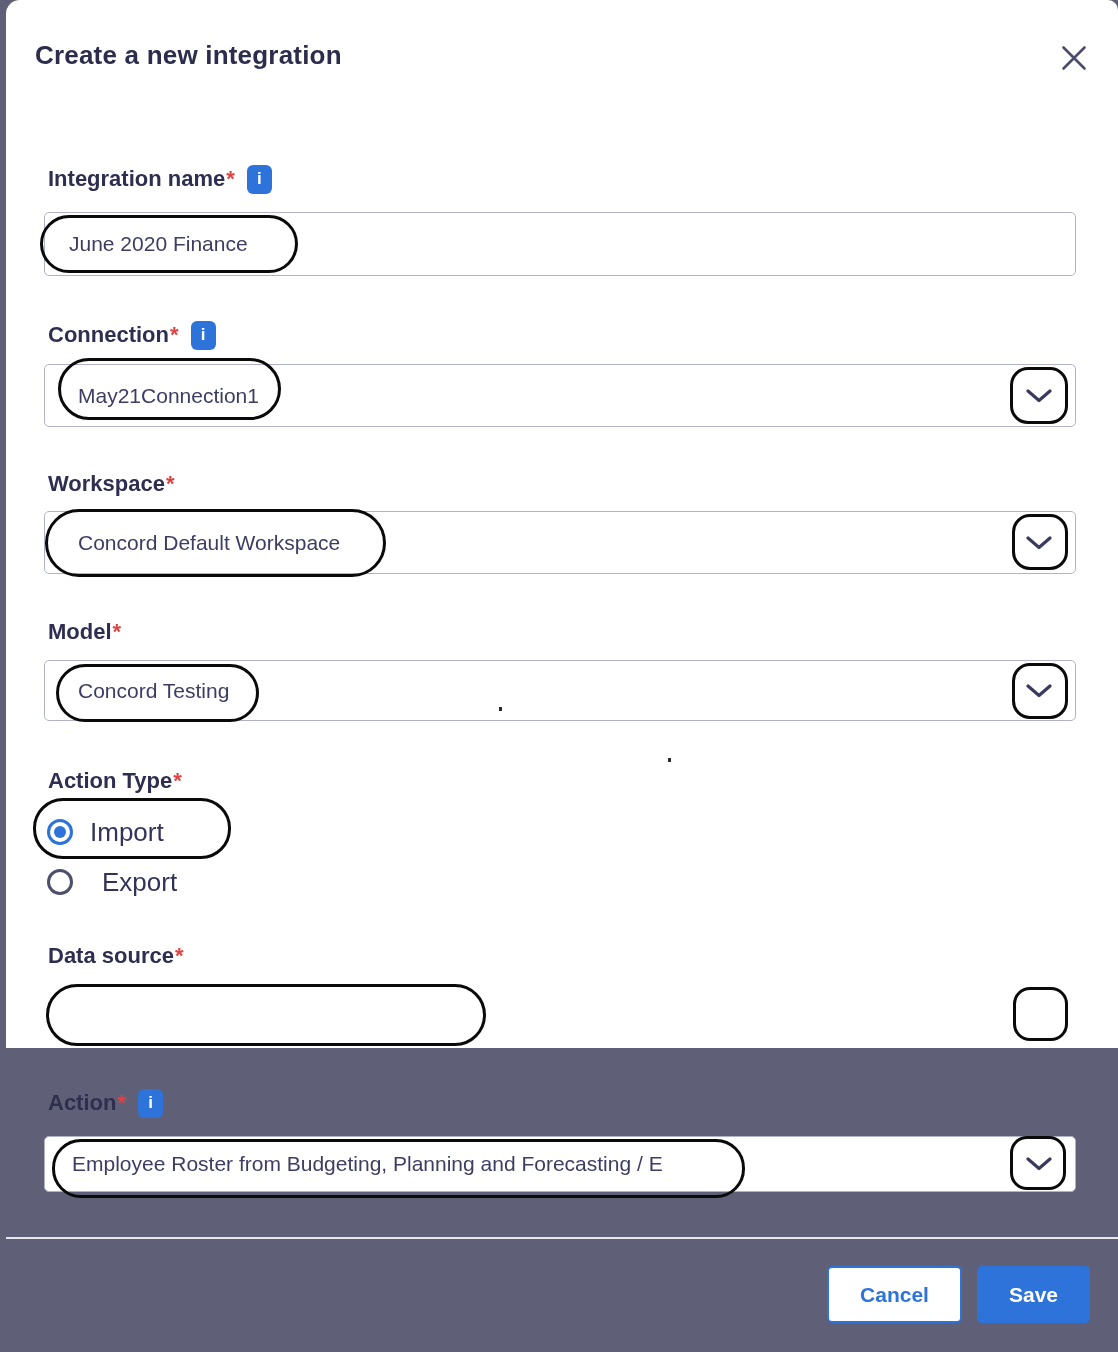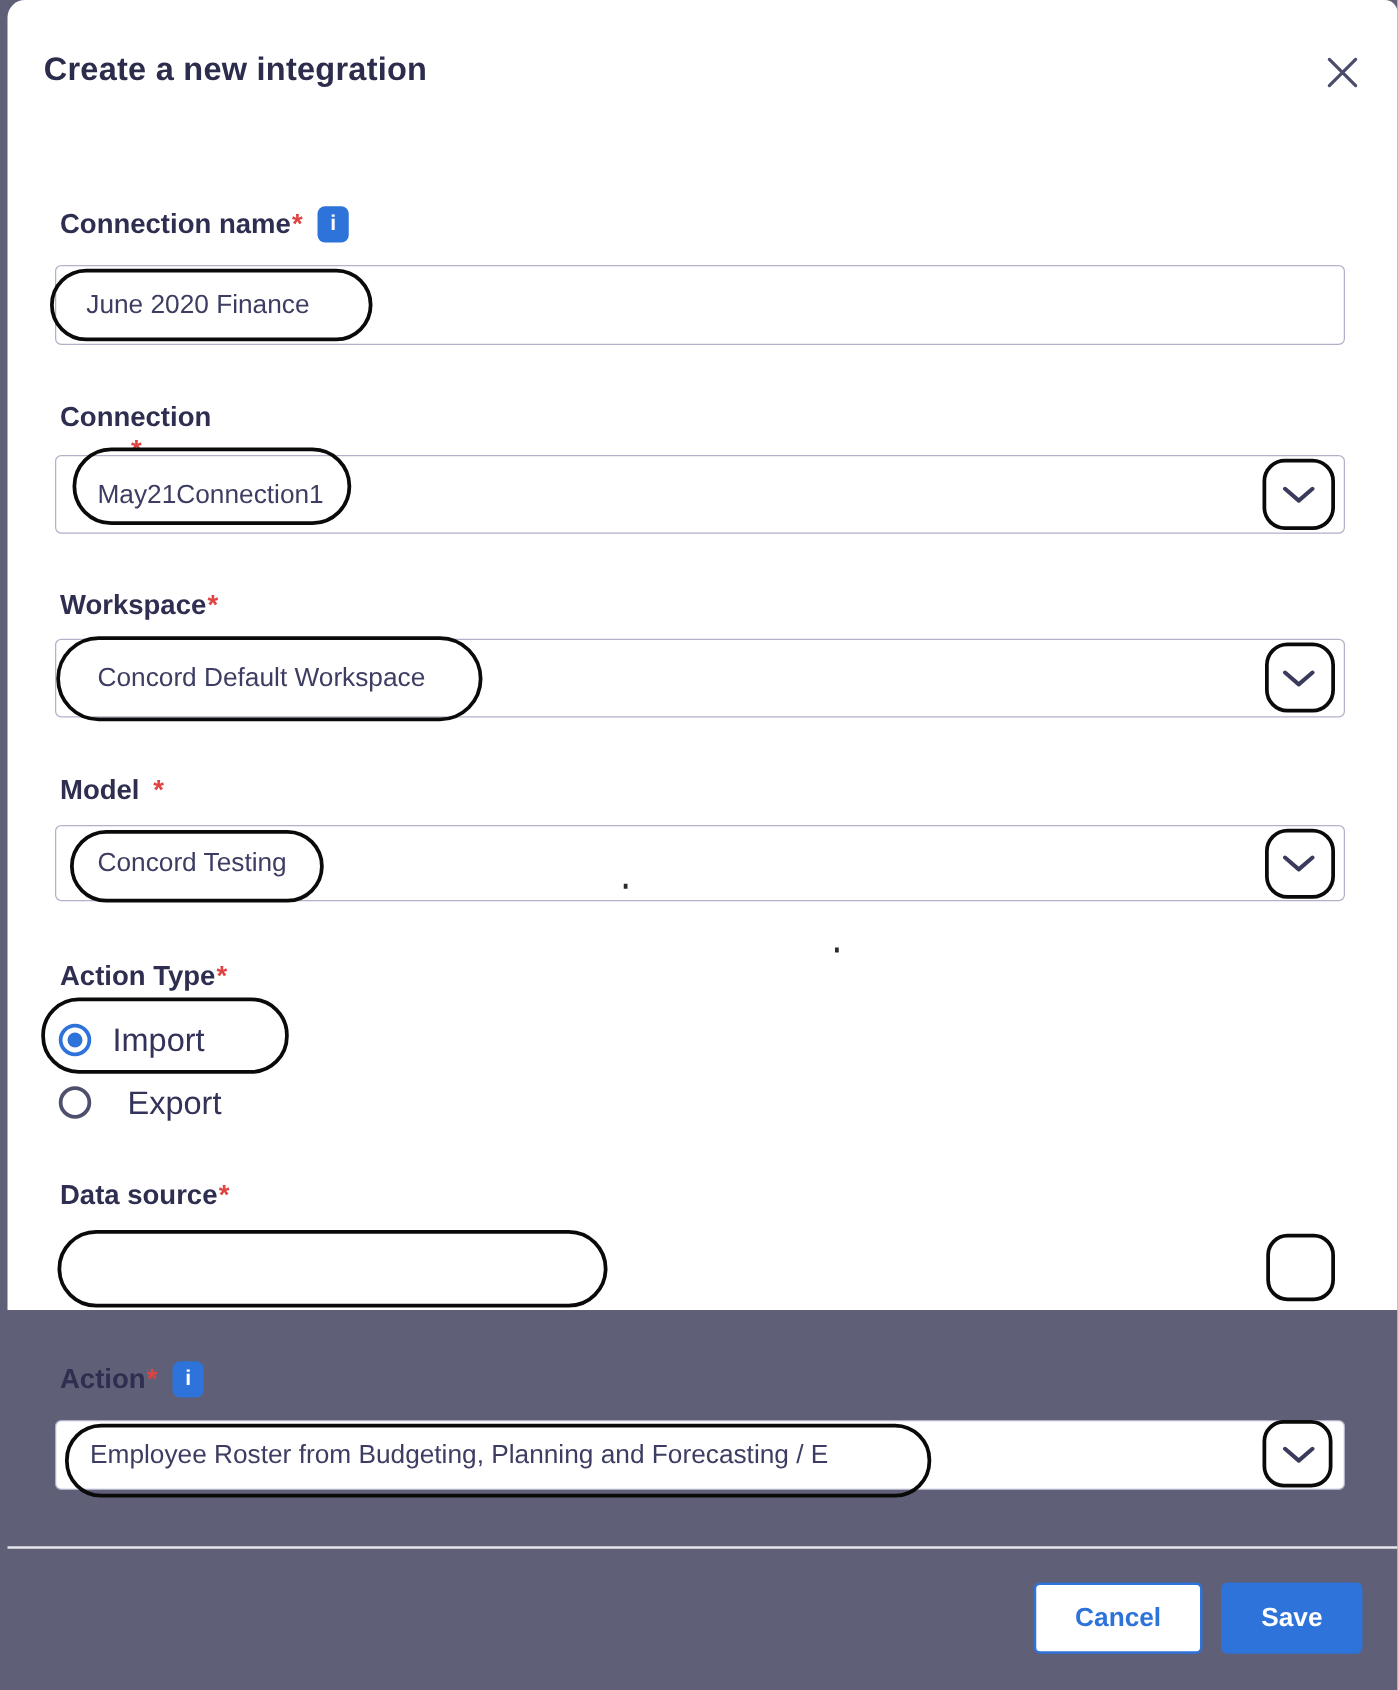--- a/index.html
+++ b/index.html
@@ -111,31 +111,31 @@
 
     <div class="title">Create a new integration</div>
 
     <button class="close-btn">
       <svg width="30" height="30" viewBox="0 0 30 30">
         <path d="M4.5 4.5 L25.5 25.5 M25.5 4.5 L4.5 25.5" stroke="#4b4b6b" stroke-width="2.6" stroke-linecap="round"></path>
       </svg>
     </button>
 
     <div class="label-row" style="top:165px;">
-      <span class="lbl">Connection name</span>
+      <span class="lbl">Integration name</span>
         <span class="req">*</span>
       <span class="info-badge">
           <span>i</span>
         </span>
     </div>
     <div class="control text-input" style="top:212px; height:64px;">
       <span class="val">June 2020 Finance</span>
     </div>
 
-    <div class="label-row" style="top:321px;flex-direction:column;">
+    <div class="label-row" style="top:321px;">
       <span class="lbl">Connection</span>
         <span class="req">*</span>
       <span class="info-badge">
           <span>i</span>
         </span>
     </div>
     <div class="control select" style="top:364px; height:63px;">
       <span class="val">May21Connection1</span>
       <span class="chev">
         <svg width="26" height="14" viewBox="0 0 26 14">
@@ -150,21 +150,21 @@
     </div>
     <div class="control select" style="top:511px; height:63px;">
       <span class="val">Concord Default Workspace</span>
       <span class="chev">
         <svg width="26" height="14" viewBox="0 0 26 14">
             <path d="M2 2 L13 11.5 L24 2" fill="none" stroke="#3a3a5c" stroke-width="3.2" stroke-linecap="round" stroke-linejoin="round"></path>
           </svg>
       </span>
     </div>
 
-    <div class="label-row" style="top:618px;gap:10px;">
+    <div class="label-row" style="top:618px;">
       <span class="lbl">Model</span>
         <span class="req">*</span>
     </div>
     <div class="control select" style="top:660px; height:61px;">
       <span class="val">Concord Testing</span>
       <span class="chev">
         <svg width="26" height="14" viewBox="0 0 26 14">
             <path d="M2 2 L13 11.5 L24 2" fill="none" stroke="#3a3a5c" stroke-width="3.2" stroke-linecap="round" stroke-linejoin="round"></path>
           </svg>
       </span>

